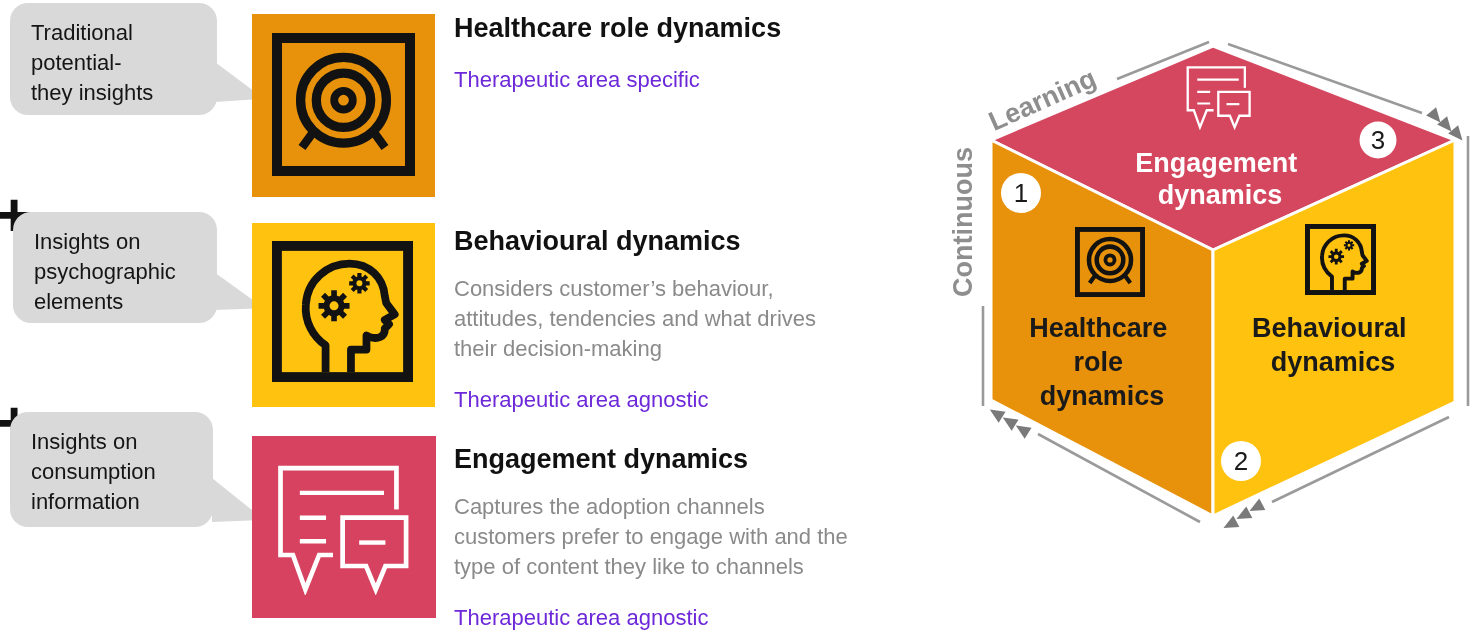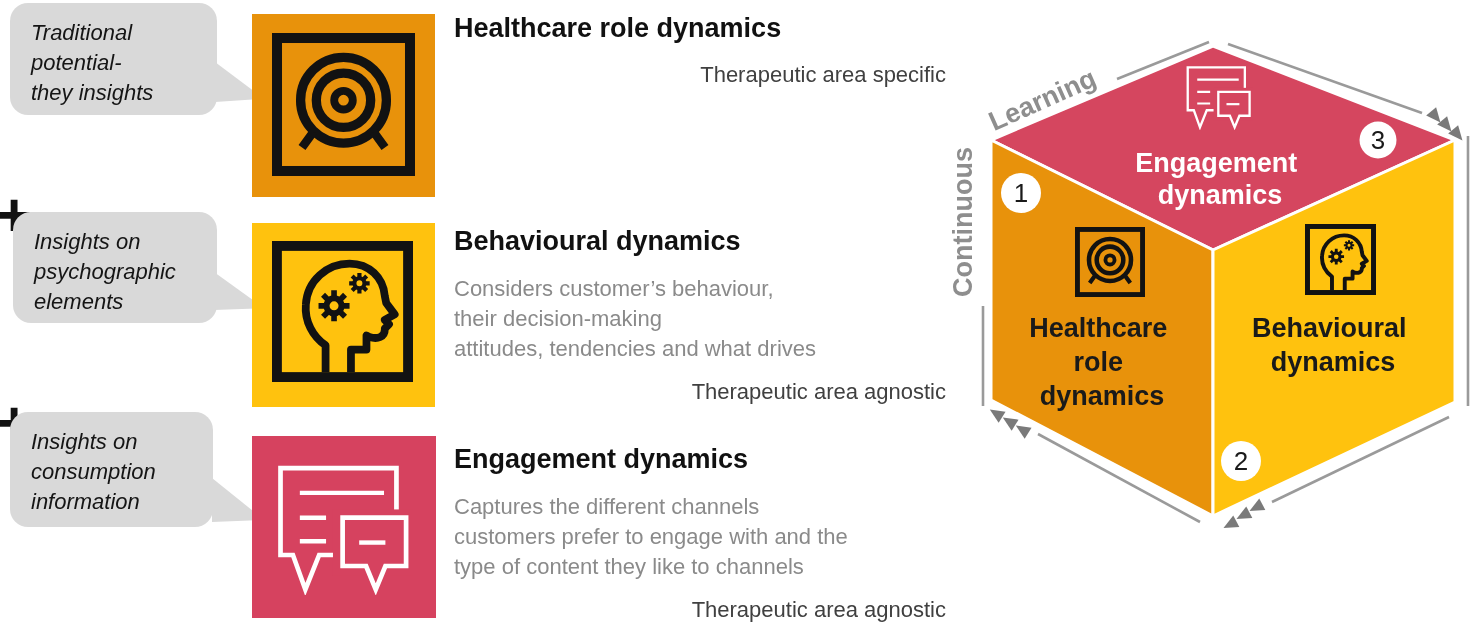--- a/index.html
+++ b/index.html
@@ -2,21 +2,21 @@
 <html><head>
 <meta charset="utf-8">
 <style>
   * { margin:0; padding:0; box-sizing:border-box; }
   html,body { background:#ffffff; }
   body { font-family:"Liberation Sans","DejaVu Sans",sans-serif; }
   .canvas { position:relative; width:1475px; height:634px; background:#fff; overflow:hidden; }
 
   
   .bubble { position:absolute; background:#D9D9D9; border-radius:18px;
-            padding:15px 14px 0 21px; color:#151515; font-size:22px; line-height:30px;font-style:italic; }
+            padding:15px 14px 0 21px; color:#151515; font-size:22px; line-height:30px; }
   .bubble-1 { left:10px; top:3px;   width:207px; height:112px; }
   .bubble-2 { left:13px; top:212px; width:204px; height:111px; }
   .bubble-3 { left:10px; top:412px; width:203px; height:115px; }
   .pointer { position:absolute; background:#D9D9D9; }
   .pointer-1 { left:215px; top:62px;  width:49px; height:40px; clip-path:polygon(0 0,100% 92%,0 100%); }
   .pointer-2 { left:214px; top:272px; width:50px; height:38px; clip-path:polygon(0 0,100% 95%,0 100%); }
   .pointer-3 { left:212px; top:478px; width:52px; height:44px; clip-path:polygon(0 0,100% 95%,0 100%); }
   .plus { position:absolute; color:#121212; font-size:62px; font-weight:bold; line-height:58px; width:42px; text-align:left; }
   .plus-2 { left:-4px; top:186px; }
   .plus-3 { left:-4px; top:394px; }
@@ -29,21 +29,21 @@
   .tile-icon { position:absolute; display:block; }
   .icon-black { color:#121212; }
   .icon-white { color:#ffffff; }
   .gapfill { fill:var(--bg,#D6425F); }
 
   
   .block { position:absolute; left:454px; width:492px; }
   .block-1 { top:12px; } .block-2 { top:225px; } .block-3 { top:443px; }
   .block h2 { font-size:27px; line-height:32px; font-weight:bold; color:#111111; margin-bottom:17px; }
   .desc { font-size:22px; line-height:30px; color:#8A8A8A; }
-  .tag { margin-top:14px; font-size:22px; line-height:28px; color:#404040;text-align:right; }
+  .tag { margin-top:22px; font-size:22px; line-height:28px; color:#6d28d9; }
 
   
   .cube-svg { position:absolute; left:930px; top:0; }
   .cube-svg text { font-family:"Liberation Sans","DejaVu Sans",sans-serif; }
   .face-label { font-size:27px; font-weight:bold; }
   .face-label.dark  { fill:#1A1A1A; }
   .face-label.light { fill:#ffffff; }
   .axis-label { font-size:27px; font-weight:bold; fill:#8E8E8E; }
   .step-circle { fill:#ffffff; }
   .step-num { font-size:26px; fill:#1A1A1A; }
@@ -127,30 +127,30 @@
 
   <div class="block block-1">
     <h2>Healthcare role dynamics</h2>
     <div class="tag">Therapeutic area specific</div>
   </div>
 
   <div class="block block-2">
     <h2>Behavioural dynamics</h2>
     <div class="desc">
       <div>Considers customer’s behaviour,</div>
+      <div>attitudes, tendencies and what drives</div>
       <div>their decision-making</div>
-      <div>attitudes, tendencies and what drives</div>
     </div>
     <div class="tag">Therapeutic area agnostic</div>
   </div>
 
   <div class="block block-3">
     <h2>Engagement dynamics</h2>
     <div class="desc">
-      <div>Captures the different channels</div>
+      <div>Captures the adoption channels</div>
       <div>customers prefer to engage with and the</div>
       <div>type of content they like to channels</div>
     </div>
     <div class="tag">Therapeutic area agnostic</div>
   </div>
 
   <svg class="cube-svg" width="545" height="634" viewBox="930 0 545 634">
 
     <polygon points="1213,46 1455,140 1213,250 991,140" stroke="#ffffff" stroke-width="3" fill="#D5465F"></polygon>
     <polygon points="991,140 1213,250 1213,516 991,400" stroke="#ffffff" stroke-width="3" fill="#E8920B"></polygon>

